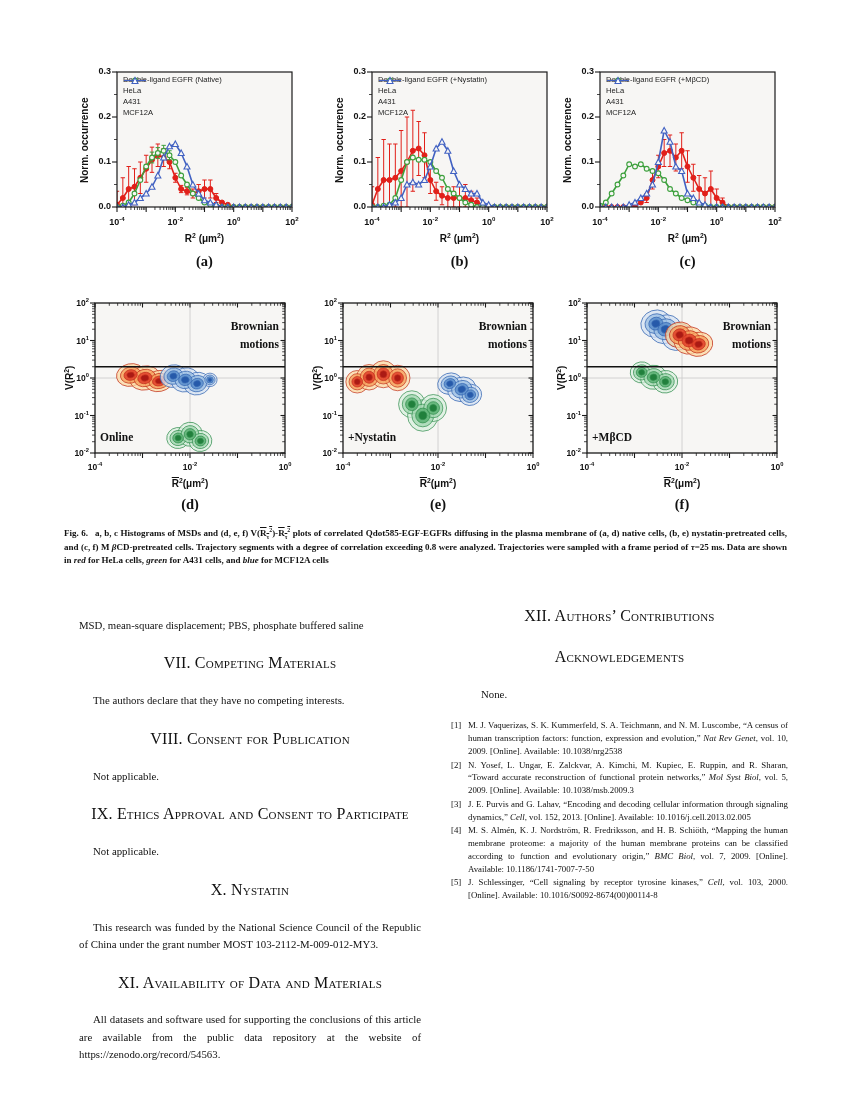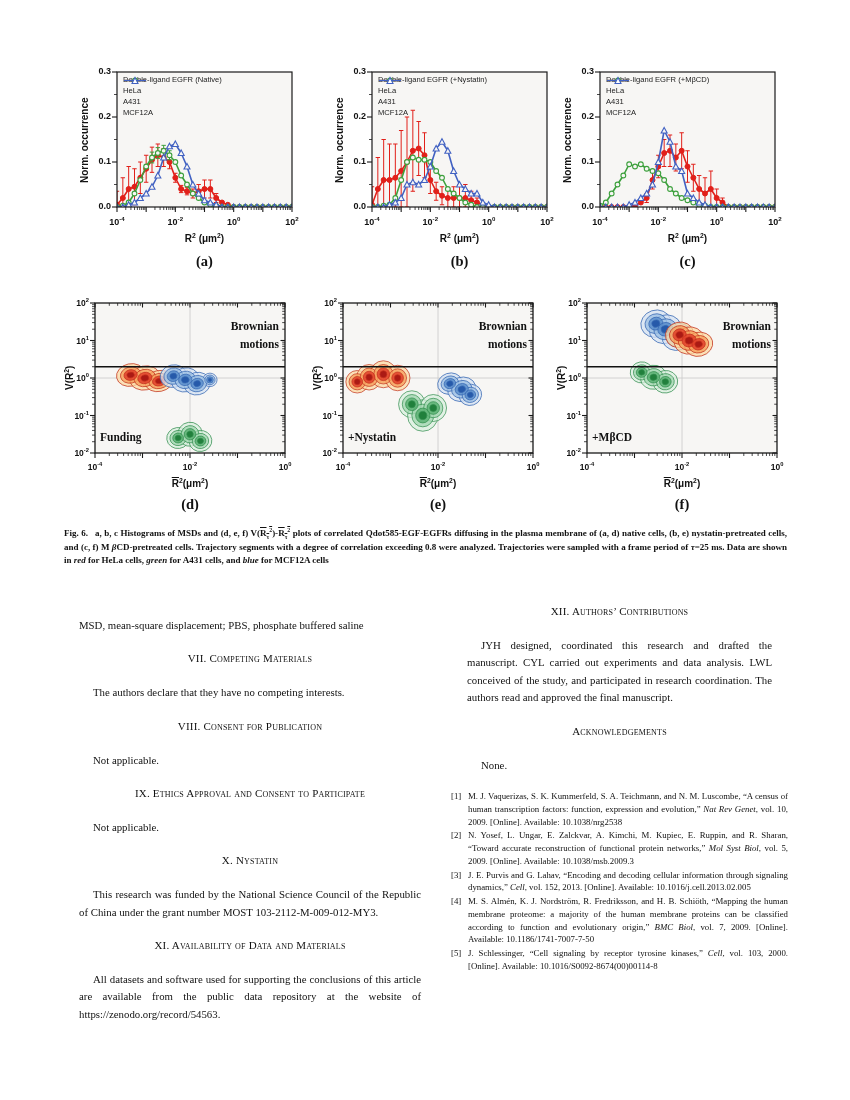--- a/index.html
+++ b/index.html
@@ -22,21 +22,21 @@
            text-align:justify;font-weight:bold;color:#111;}
   .cap-prefix{font-weight:bold;padding-right:7px;}
   .caption sup{font-size:65%;line-height:0;}
   .caption sub{font-size:65%;line-height:0;}
   .ovl{text-decoration:overline;}
   .col{position:absolute;top:601px;font-size:10.8px;line-height:1.62;text-align:justify;color:#111;}
   .col-left{left:63px;width:374px;}
   .col-right{left:451px;width:337px;}
   .col p{margin:16px;text-indent:14px;}
   .col p.p-noindent{text-indent:0;}
-  .sec-h{font-variant:small-caps;text-align:center;font-size:11px;letter-spacing:.2px;
+  .sec-h{font-variant:small-caps;text-align:center;font-size:16px;letter-spacing:.2px;
          margin:15px 0 10px 0;text-indent:0;}
   .sec-h:first-child{margin-top:2px;}
   .ref{position:relative;padding-left:17px;font-size:8.8px;line-height:1.45;text-align:justify;margin-bottom:1px;}
   .ref-num{position:absolute;left:0;}
 </style>
 </head>
 <body>
 
 <div class="page">
 
@@ -1055,21 +1055,21 @@
         <div class="ov ticklab" style="left: 8px; width: 28px; top: 38.5px; text-align: right; font-size: 8.5px;">10<sup>1</sup></div>
         <div class="ov ticklab" style="left: 8px; width: 28px; top: 76px; text-align: right; font-size: 8.5px;">10<sup>0</sup></div>
         <div class="ov ticklab" style="left: 8px; width: 28px; top: 113.5px; text-align: right; font-size: 8.5px;">10<sup>-1</sup></div>
         <div class="ov ticklab" style="left: 8px; width: 28px; top: 151px; text-align: right; font-size: 8.5px;">10<sup>-2</sup></div>
         <div class="ov ticklab" style="left: 22px; width: 40px; top: 165px; text-align: center; font-size: 8.5px;">10<sup>-4</sup></div>
         <div class="ov ticklab" style="left: 117px; width: 40px; top: 165px; text-align: center; font-size: 8.5px;">10<sup>-2</sup></div>
         <div class="ov ticklab" style="left: 212px; width: 40px; top: 165px; text-align: center; font-size: 8.5px;">10<sup>0</sup></div>
         <div class="ov axlab" style="left: 77px; width: 120px; top: 181px; text-align: center;"><span class="ovl">R</span><sup>2</sup>(μm<sup>2</sup>)</div>
         <div class="ov axlab" style="left: 10px; top: 94px; transform-origin: 0px 0px; transform: rotate(-90deg);">V(R<sup>2</sup>)</div>
         <div class="anno" style="right: 29px; top: 22px;">Brownian<br>motions</div>
-        <div class="cond" style="left: 47px; top: 135px;">Funding</div>
+        <div class="cond" style="left: 47px; top: 135px;">Online</div>
         <div class="ov plabel" style="left: 42px; width: 190px; top: 200px;">(d)</div>
       </div>
     <div class="panel" style="left:301px;top:296px;width:255px;height:235px;">
         <svg width="255" height="235">
           <defs>
             <clipPath id="clip-e">
               <rect x="42" y="7" width="190" height="150"></rect>
             </clipPath>
           </defs>
           <rect x="42" y="7" width="190" height="150" fill="#f7f6f4"></rect>
@@ -1521,21 +1521,20 @@
       <p>Not applicable.</p>
       <div class="sec-h">IX. Ethics Approval and Consent to Participate</div>
       <p>Not applicable.</p>
       <div class="sec-h">X. Nystatin</div>
       <p>This research was funded by the National Science Council of the Republic of China under the grant number MOST 103-2112-M-009-012-MY3.</p>
       <div class="sec-h">XI. Availability of Data and Materials</div>
       <p>All datasets and software used for supporting the conclusions of this article are available from the public data repository at the website of https://zenodo.org/record/54563.</p>
     </div>
   <div class="col col-right" id="col-right">
       <div class="sec-h">XII. Authors’ Contributions</div>
-      <p>JYH designed, coordinated this research and drafted the manuscript. CYL carried out experiments and data analysis. LWL conceived of the study, and participated in research coordination. The authors read and approved the final manuscript.</p>
       <div class="sec-h">Acknowledgements</div>
       <p>None.</p>
       <div class="ref"><span class="ref-num">[1]</span><span>M. J. Vaquerizas, S. K. Kummerfeld, S. A. Teichmann, and N. M. Luscombe, “A census of human transcription factors: function, expression and evolution,” <i>Nat Rev Genet</i>, vol. 10, 2009. [Online]. Available: 10.1038/nrg2538</span></div>
       <div class="ref"><span class="ref-num">[2]</span><span>N. Yosef, L. Ungar, E. Zalckvar, A. Kimchi, M. Kupiec, E. Ruppin, and R. Sharan, “Toward accurate reconstruction of functional protein networks,” <i>Mol Syst Biol</i>, vol. 5, 2009. [Online]. Available: 10.1038/msb.2009.3</span></div>
       <div class="ref"><span class="ref-num">[3]</span><span>J. E. Purvis and G. Lahav, “Encoding and decoding cellular information through signaling dynamics,” <i>Cell</i>, vol. 152, 2013. [Online]. Available: 10.1016/j.cell.2013.02.005</span></div>
       <div class="ref"><span class="ref-num">[4]</span><span>M. S. Almén, K. J. Nordström, R. Fredriksson, and H. B. Schiöth, “Mapping the human membrane proteome: a majority of the human membrane proteins can be classified according to function and evolutionary origin,” <i>BMC Biol</i>, vol. 7, 2009. [Online]. Available: 10.1186/1741-7007-7-50</span></div>
       <div class="ref"><span class="ref-num">[5]</span><span>J. Schlessinger, “Cell signaling by receptor tyrosine kinases,” <i>Cell</i>, vol. 103, 2000. [Online]. Available: 10.1016/S0092-8674(00)00114-8</span></div>
     </div>
 
 </div>

